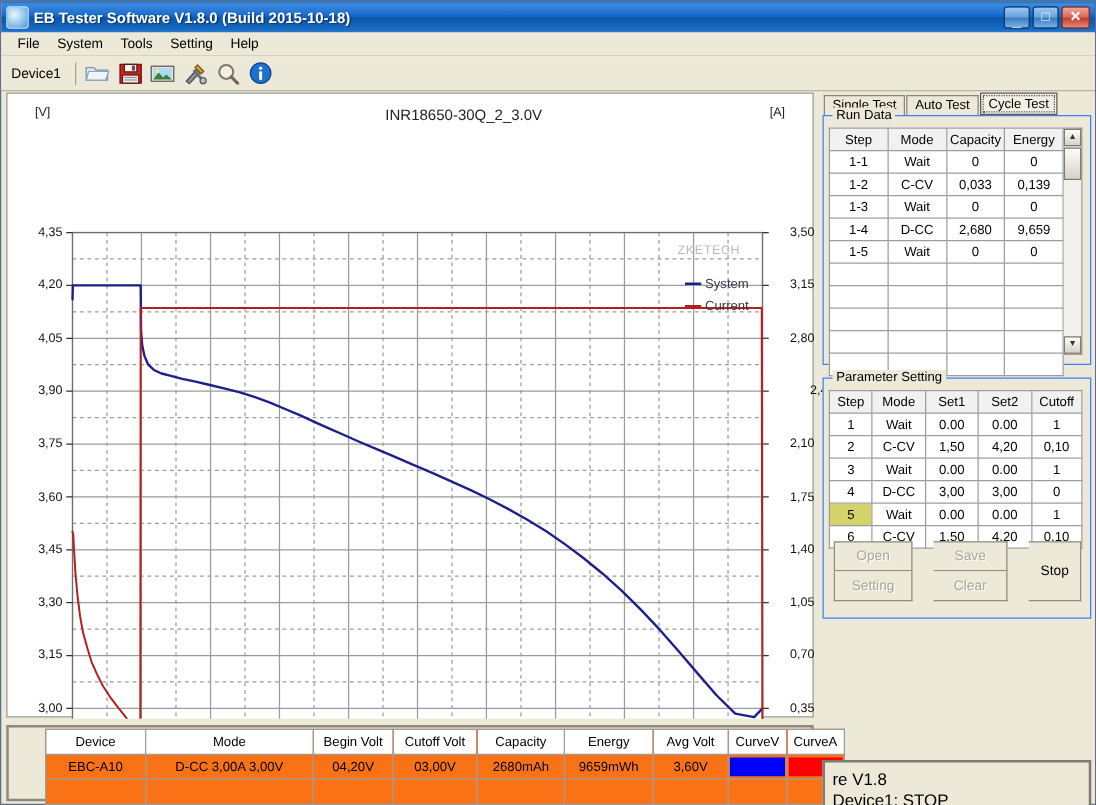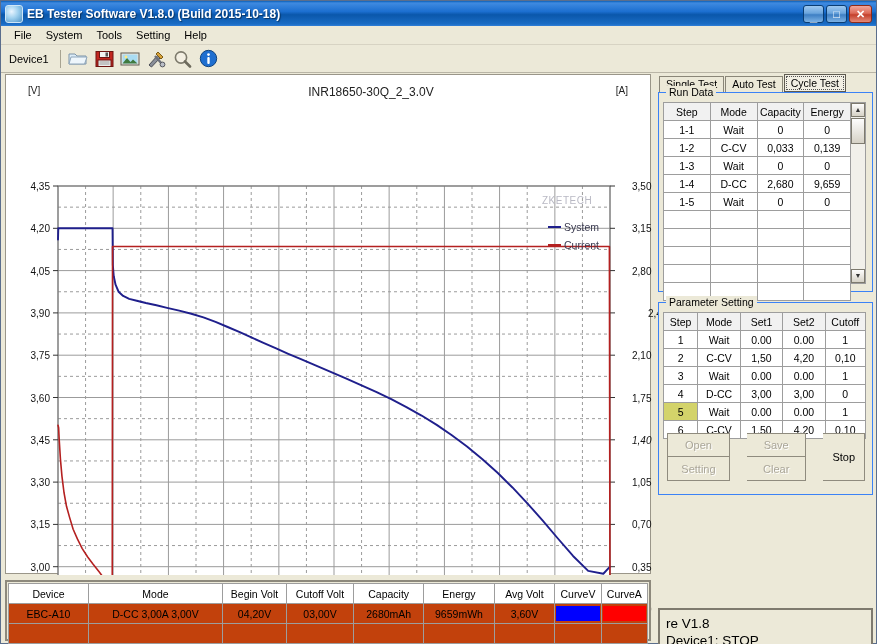--- a/index.html
+++ b/index.html
@@ -62,21 +62,21 @@
   #xaxis{position:absolute;left:0;top:0;width:646px;height:500px;}
   .xlab{position:absolute;transform:translateX(-50%);font-size:9.5px;color:#111;white-space:nowrap;}
   #watermark{position:absolute;font-size:10px;color:#b9b9c4;letter-spacing:.5px;}
   .lgitem{position:absolute;font-size:10.5px;color:#3a3a50;display:flex;align-items:center;gap:3px;}
   .lgline{display:inline-block;width:13px;height:2px;}
 
   
   #summary{position:absolute;left:3px;top:508px;width:646px;height:61px;
     background:#ece9d8;border:2px solid #8d897c;box-sizing:border-box;padding:1px;}
   #summary table{border-collapse:collapse;width:100%;height:100%;table-layout:fixed;
-    background:#c2410c;font-size:10.5px;}
+    background:#f97316;font-size:10.5px;margin-left:28px;}
   #summary th,#summary td{border:1px solid #9d9d9d;text-align:center;
     font-weight:normal;color:#000;height:19px;padding:0 1px;overflow:hidden;white-space:nowrap;}
   #summary th{background:#fff;}
   .swatch{display:block;width:100%;height:15px;}
 
   
   #right{position:absolute;left:654px;top:2px;width:219px;height:570px;}
   
   #tabs{position:absolute;left:3px;top:0;height:18px;display:flex;align-items:flex-end;}
   .tab{height:16px;line-height:15px;padding:0 6px;font-size:10.5px;
@@ -302,21 +302,21 @@
           <div class="axlabel ylab" style="top: 491.7px;">3,00</div>
           <div class="axlabel ylab" style="top: 534px;">2,85</div>
         </div>
       <div id="yaxisR">
           <div class="axlabel y2lab" style="top: 111px; left: 14px;">3,50</div>
           <div class="axlabel y2lab" style="top: 153.3px; left: 14px;">3,15</div>
           <div class="axlabel y2lab" style="top: 195.6px; left: 14px;">2,80</div>
           <div class="axlabel y2lab" style="top: 237.9px; left: 30px;">2,45</div>
           <div class="axlabel y2lab" style="top: 280.2px; left: 14px;">2,10</div>
           <div class="axlabel y2lab" style="top: 322.5px; left: 14px;">1,75</div>
-          <div class="axlabel y2lab" style="top: 364.8px; left: 14px; font-style: italic;">1,40</div>
+          <div class="axlabel y2lab" style="top: 364.8px; left: 14px;">1,40</div>
           <div class="axlabel y2lab" style="top: 407.1px; left: 14px;">1,05</div>
           <div class="axlabel y2lab" style="top: 449.4px; left: 14px;">0,70</div>
           <div class="axlabel y2lab" style="top: 491.7px; left: 14px;">0,35</div>
           <div class="axlabel y2lab" style="top: 534px; left: 14px;">0,00</div>
         </div>
       <div id="xaxis">
           <div class="xlab" style="left: 52px; top: 542px;">00:00:00</div>
           <div class="xlab" style="left: 107.139px; top: 542px;">00:06:04</div>
           <div class="xlab" style="left: 162.43px; top: 542px;">00:12:09</div>
           <div class="xlab" style="left: 217.57px; top: 542px;">00:18:13</div>

